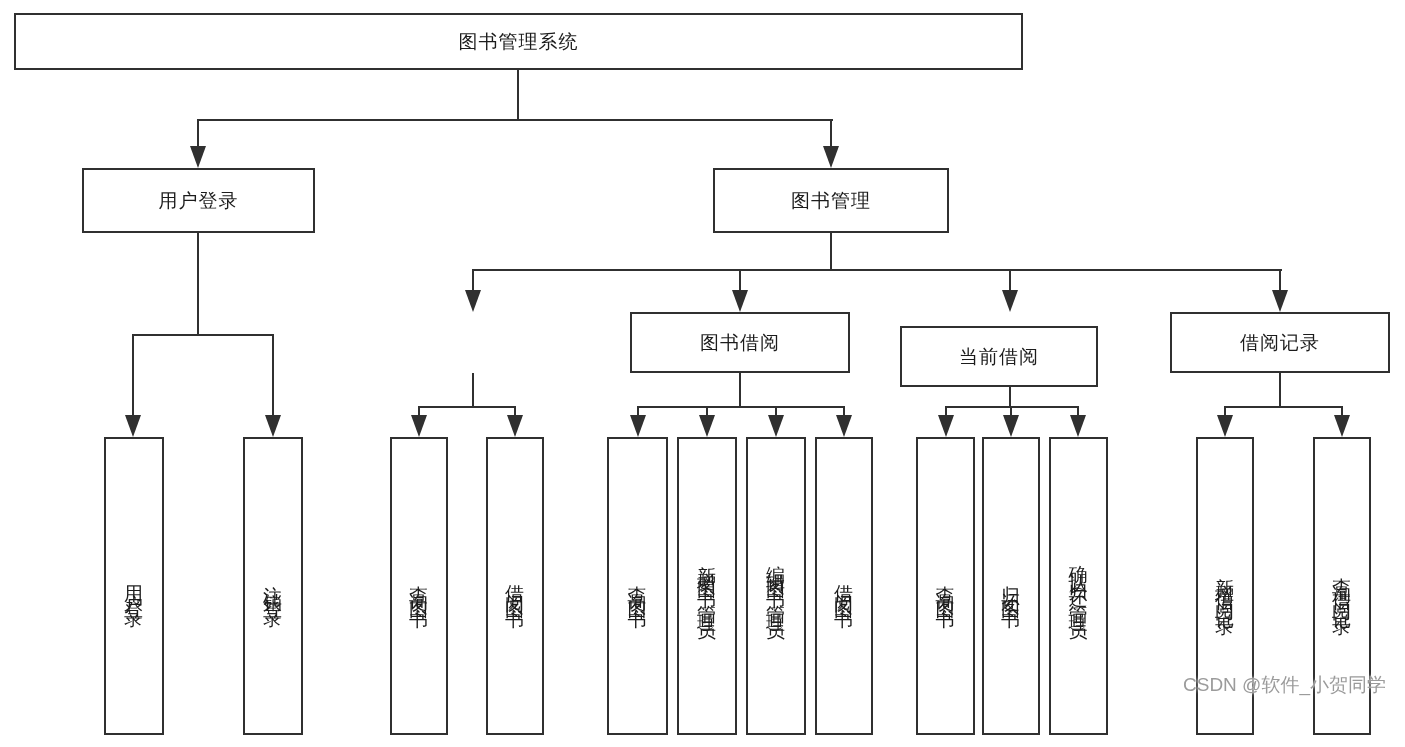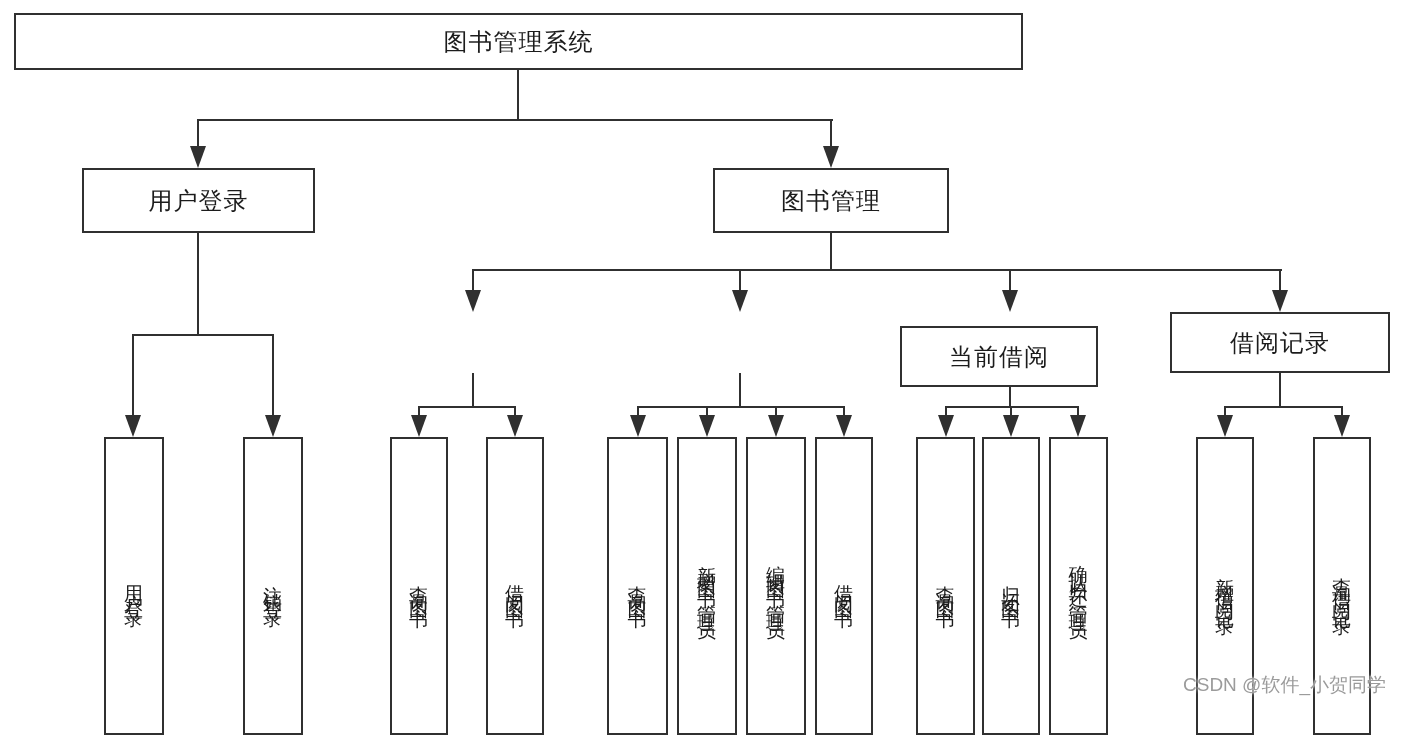--- a/index.html
+++ b/index.html
@@ -20,21 +20,21 @@
     box-sizing: border-box;
     background: var(--color-bg, #ffffff);
     border: 2px solid var(--color-line, #303030);
     display: flex;
     align-items: center;
     justify-content: center;
     color: var(--color-text, #1c1c1c);
     z-index: 2;
   }
   .hnode span {
-    font-size: 24px;
+    font-size: 19px;
     letter-spacing: 1px;
     white-space: nowrap;
   }
   .vnode {
     writing-mode: vertical-rl;
     text-orientation: mixed;
   }
   .vnode span {
     font-size: 19px;
     letter-spacing: 8px;
@@ -106,20 +106,23 @@
   <div class="line" style="left:472px;top:269px;width:810px;height:2px"></div>
   <div class="line" style="left:472px;top:269px;width:2px;height:22px"></div>
   <div class="line" style="left:739px;top:269px;width:2px;height:22px"></div>
   <div class="line" style="left:1009px;top:269px;width:2px;height:22px"></div>
   <div class="line" style="left:1279px;top:269px;width:2px;height:22px"></div>
   <div class="arrow" style="left:465px;top:290px"></div>
   <div class="arrow" style="left:732px;top:290px"></div>
   <div class="arrow" style="left:1002px;top:290px"></div>
   <div class="arrow" style="left:1272px;top:290px"></div>
 
+  <div class="node hnode" style="left:630px;top:312px;width:220px;height:61px">
+    <span>图书借阅</span>
+  </div>
   <div class="node hnode" style="left:900px;top:326px;width:198px;height:61px">
     <span>当前借阅</span>
   </div>
   <div class="node hnode" style="left:1170px;top:312px;width:220px;height:61px">
     <span>借阅记录</span>
   </div>
 
   <div class="line" style="left:472px;top:373px;width:2px;height:35px"></div>
   <div class="line" style="left:418px;top:406px;width:98px;height:2px"></div>
   <div class="line" style="left:418px;top:406px;width:2px;height:10px"></div>

